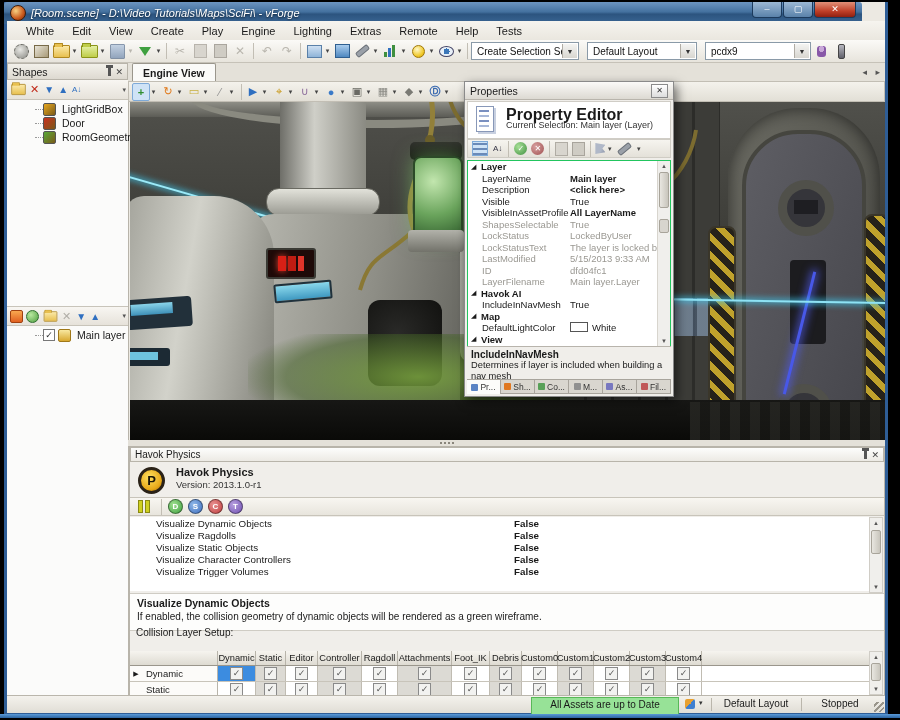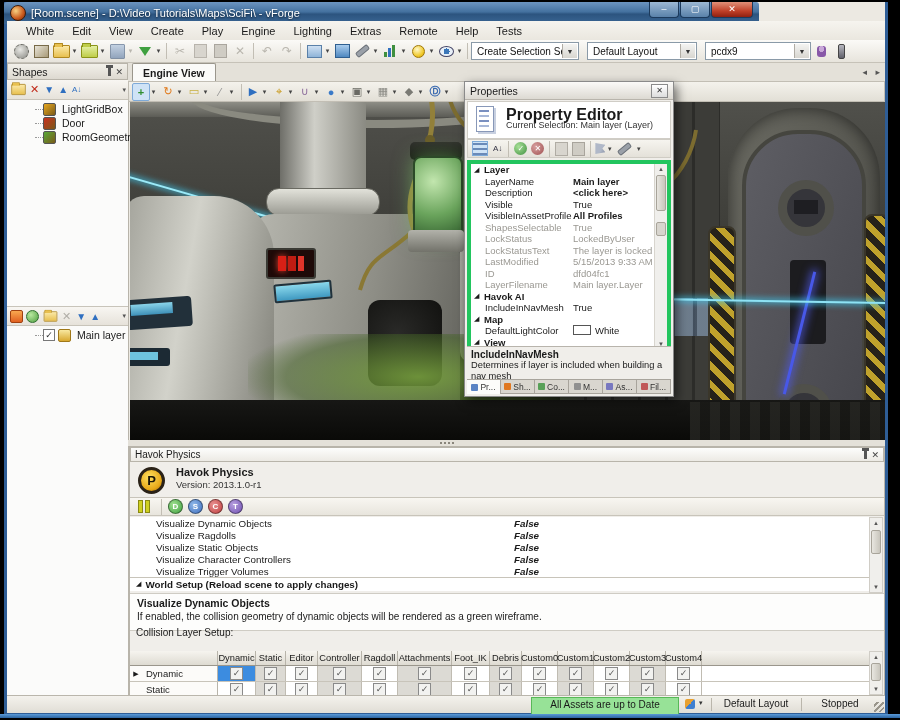--- a/index.html
+++ b/index.html
@@ -3,23 +3,23 @@
 <meta charset="utf-8">
 <style>
   html,body{margin:0;padding:0;background:#000;}
   #stage{position:relative;width:900px;height:720px;background:#000;overflow:hidden;
          font-family:"Liberation Sans","DejaVu Sans",sans-serif;font-size:11px;color:#1a1a1a;
          -webkit-font-smoothing:antialiased;}
   .abs{position:absolute;}
   #window{position:absolute;left:4px;top:2px;width:884px;height:714px;
           background:#ece9e2;border:3px solid #2e5d96;border-top:none;border-radius:0 0 2px 2px;box-sizing:border-box;}
   
-  .titlebar{position:absolute;left:-3px;top:0;width:755px;height:22px;
+  .titlebar{position:absolute;left:-3px;top:0;width:858px;height:22px;
             background:linear-gradient(#6c94c0 0%,#44719f 45%,#2c547f 55%,#3a6694 100%);
-            color:#fff;display:flex;align-items:center;border-radius:3px 3px 0 0;}
+            color:#fff;display:flex;align-items:center;border-radius:3px 3px 0 0;font-style:italic;}
   .titlebar .title{font-size:11px;text-shadow:0 1px 2px #123;white-space:nowrap;}
   .appicon{width:14px;height:14px;margin:0 5px 0 6px;border-radius:50%;
            background:radial-gradient(circle at 35% 35%,#f8d080,#c8581c 60%,#6a2808);border:1px solid #401c08;}
   .winbtns{position:absolute;right:6px;top:0;display:flex;}
   .winbtn{width:28px;height:15px;margin-left:1px;border:1px solid #1c3a5c;border-top:none;border-radius:0 0 4px 4px;
           background:linear-gradient(#9cb8d4,#5a82aa);color:#fff;font-size:9px;line-height:14px;text-align:center;}
   .winbtn.close{width:40px;background:linear-gradient(#e09078,#c04028 60%,#902010);}
   
   .menubar{position:absolute;left:0;top:19px;width:100%;height:19px;background:linear-gradient(#f6f4ef,#eae7df);
            display:flex;align-items:center;padding-left:10px;box-sizing:border-box;}
@@ -75,40 +75,40 @@
   
   #props{position:absolute;width:208px;height:314px;background:#f0eeea;border:1px solid #8a8a8a;
          box-shadow:3px 4px 10px rgba(0,0,0,.55);z-index:60;}
   .props-title{height:17px;background:linear-gradient(#fbfaf8,#dcd9d2);border-bottom:1px solid #b8b4ac;
                display:flex;align-items:center;padding:0 5px;font-size:10.5px;}
   .props-close{margin-left:auto;width:15px;height:12px;border:1px solid #8a8a8a;background:linear-gradient(#fff,#ddd);
                font-size:8px;line-height:11px;text-align:center;color:#333;}
   .phead{position:absolute;left:2px;top:19px;right:2px;height:36px;background:#fff;border:1px solid #d0cdc6;}
   .ptoolbar{position:absolute;left:2px;top:57px;right:2px;height:19px;background:linear-gradient(#f6f4ef,#e4e1d9);
             border:1px solid #cfccc4;display:flex;align-items:center;padding-left:2px;box-sizing:border-box;}
-  .pgrid{position:absolute;left:2px;top:78px;right:2px;height:185px;background:#fff;border:4px solid #22c55e;overflow:hidden;}
+  .pgrid{position:absolute;left:2px;top:78px;right:2px;height:185px;background:#fff;border:1px solid #22c55e;overflow:hidden;}
   .prow{display:flex;align-items:center;height:11.5px;font-size:9.5px;}
   .prow .nm{width:88px;padding-left:14px;white-space:nowrap;overflow:hidden;flex:none;}
   .prow .vl{flex:1;white-space:nowrap;overflow:hidden;}
   .prow.cat{font-weight:bold;background:#fff;}
   .prow.cat .ar{width:10px;padding-left:3px;font-size:7px;flex:none;}
   .bold{font-weight:bold;}
   .dis{color:#9a9892;}
   .pvscroll{position:absolute;right:0;top:0;bottom:0;width:12px;background:#f0efec;border-left:1px solid #d8d5ce;}
   .phelp{position:absolute;left:2px;top:264px;right:2px;height:32px;background:#f0eeea;border-top:1px solid #b8b4ac;padding:2px 4px;box-sizing:border-box;}
   .ptabs{position:absolute;left:2px;bottom:2px;right:2px;height:15px;display:flex;background:#d9d6cf;}
   .ptab{flex:1;display:flex;align-items:center;justify-content:center;font-size:8.5px;border:1px solid #a8a49c;
         border-left:none;background:#d9d6cf;color:#333;gap:2px;}
   .ptab.on{background:#fcfcfa;border-bottom:none;align-items:center;}
   .ptab .ti{width:7px;height:7px;border-radius:1px;flex:none;}
   
   #havok{position:absolute;background:#f0eeea;border:1px solid #b8b4aa;box-sizing:border-box;}
   .hvrow{display:flex;align-items:center;height:12px;font-size:9.8px;}
   .hvrow .lb{padding-left:26px;}
-  .hvrow .fv{position:absolute;left:384px;font-weight:bold;font-style:italic;}
+  .hvrow .fv{position:absolute;left:384px;font-weight:bold;}
   .hcirc{width:13px;height:13px;border-radius:50%;margin-right:5px;border:1px solid rgba(0,0,0,.4);
          display:flex;align-items:center;justify-content:center;color:#fff;font-size:8px;font-weight:bold;}
   
   .ct-h{display:flex;height:14px;background:linear-gradient(#f6f4ef,#dedbd2);border-bottom:1px solid #9a968c;font-size:9.3px;}
   .ct-hc{display:flex;align-items:center;justify-content:center;border-right:1px solid #b8b4aa;box-sizing:border-box;flex:none;}
   .ct-r{display:flex;height:15px;background:#fff;border-bottom:1px solid #c8c4ba;font-size:9.5px;}
   .ct-rh{display:flex;align-items:center;flex:none;border-right:1px solid #b8b4aa;box-sizing:border-box;background:#fcfbf9;}
   .ct-c{display:flex;align-items:center;justify-content:center;flex:none;border-right:1px solid #c0bcb2;box-sizing:border-box;}
   .ct-c.alt{background:#dcdad4;}
   .ck{width:11px;height:11px;background:#f2f2f0;border:1px solid #8a8a8a;font-size:9px;line-height:10px;text-align:center;color:#555;}
@@ -455,24 +455,20 @@
             <span class="lb">Visualize Static Objects</span>
             <span class="fv">False</span>
           </div>
           <div class="hvrow" style="position:relative">
             <span class="lb">Visualize Character Controllers</span>
             <span class="fv">False</span>
           </div>
           <div class="hvrow" style="position:relative">
             <span class="lb">Visualize Trigger Volumes</span>
             <span class="fv">False</span>
-          </div>
-          <div class="hvrow bold" style="border-top:1px solid #c8c4ba;position:relative">
-            <span style="font-size:7px;padding-left:6px;padding-right:4px">◢</span>
-            <span>World Setup (Reload scene to apply changes)</span>
           </div>
         </div>
       <div class="scrollbar" style="right:1px;top:70px;width:12px;height:74px">
         <div class="sarrow" style="top:0">▲</div>
         <div class="sthumb" style="top:12px;height:22px"></div>
         <div class="sarrow" style="bottom:0">▼</div>
       </div>
 
       <div class="abs" style="left:0;top:146px;right:0;height:38px;background:#fdfdfc;border-top:1px solid #cfccc4;border-bottom:1px solid #cfccc4;padding:3px 7px;box-sizing:border-box">
         <div class="bold" style="font-size:10.5px">Visualize Dynamic Objects</div>
@@ -638,21 +634,21 @@
             <div class="prow">
               <span class="nm">Description</span>
               <span class="vl bold">&lt;click here&gt;</span>
             </div>
             <div class="prow">
               <span class="nm">Visible</span>
               <span class="vl">True</span>
             </div>
             <div class="prow">
               <span class="nm">VisibleInAssetProfile</span>
-              <span class="vl bold">All Profiles</span>
+              <span class="vl bold">All LayerName</span>
             </div>
             <div class="prow">
               <span class="nm dis">ShapesSelectable</span>
               <span class="vl dis">True</span>
             </div>
             <div class="prow">
               <span class="nm dis">LockStatus</span>
               <span class="vl dis">LockedByUser</span>
             </div>
             <div class="prow">

